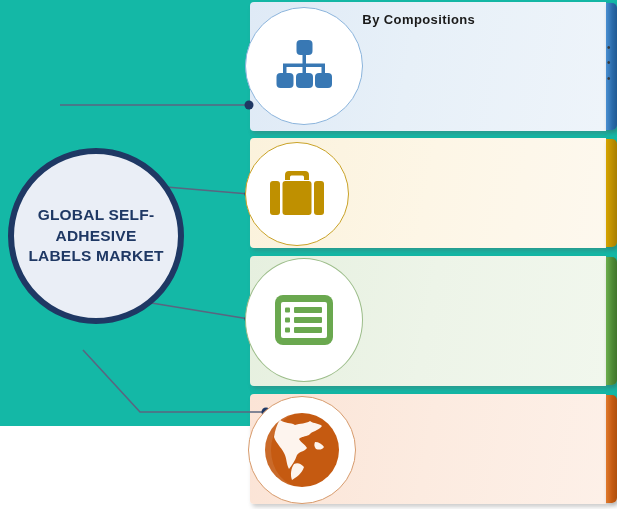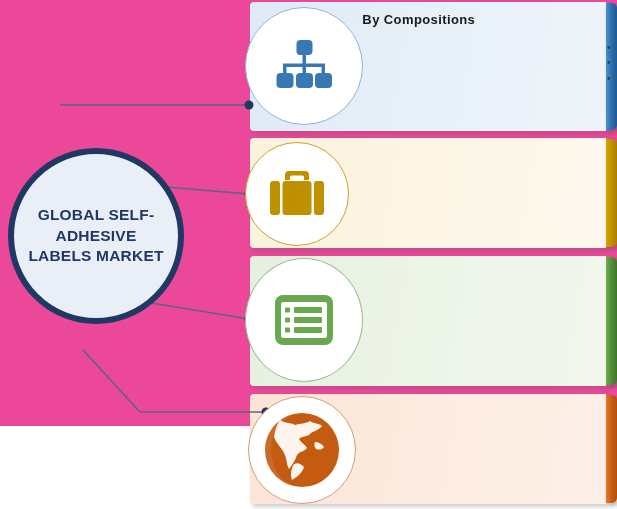--- a/index.html
+++ b/index.html
@@ -12,21 +12,21 @@
     height: 509px;
     font-family: "Liberation Sans", sans-serif;
     overflow: hidden;
     position: relative;
   }
 
   #diagram {
     position: relative;
     width: 617px;
     height: 426px;
-    background: #ec4899;
+    background: #14b8a6;
   }
 
   
   .connectors {
     position: absolute;
     left: 0;
     top: 0;
     width: 617px;
     height: 509px;
     z-index: 5;

